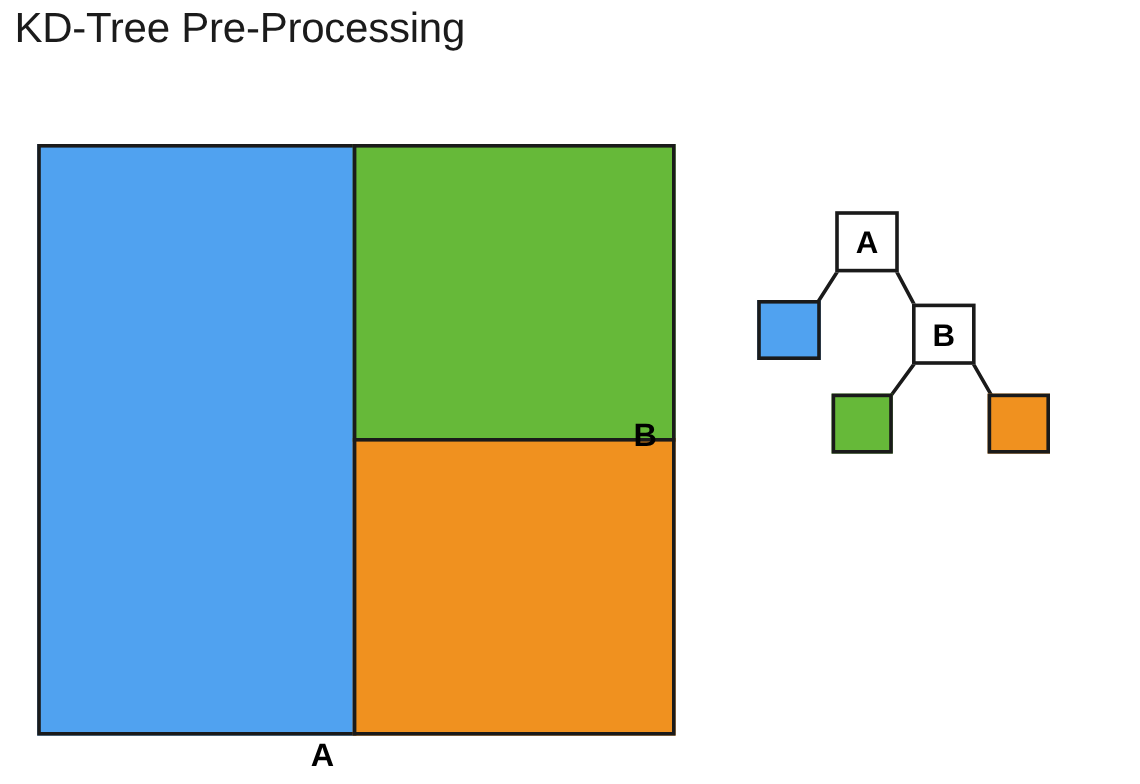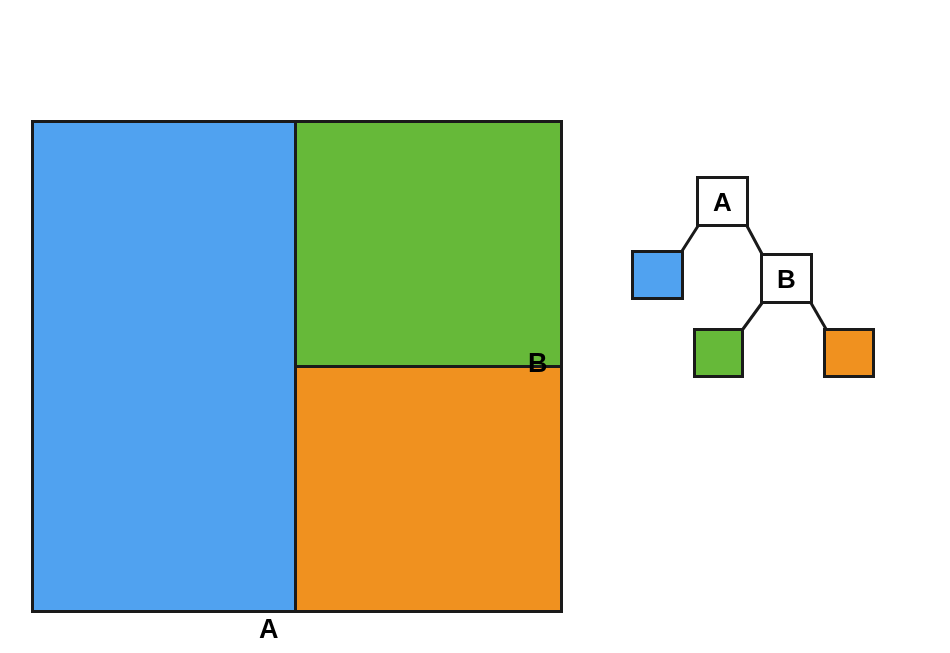--- a/index.html
+++ b/index.html
@@ -135,20 +135,21 @@
   #tree-leaf-blue   { left: 11px;  top: 85px;  width: 53px; height: 50px; }
   #tree-node-b      { left: 140px; top: 88px;  width: 53px; height: 51px; }
   #tree-leaf-green  { left: 73px;  top: 163px; width: 51px; height: 50px; }
   #tree-leaf-orange { left: 203px; top: 163px; width: 52px; height: 50px; }
 </style>
 </head>
 <body style="background: rgb(255, 255, 255);">
 
 <div id="slide" style="background: rgb(255, 255, 255);">
 
+  <div id="slide-title">KD-Tree Pre-Processing</div>
 
   <div id="partition-diagram">
     <div class="region" id="region-blue" style="background: rgb(80, 162, 240); border-color: rgb(26, 26, 26);"></div>
     <div class="region" id="region-green" style="background: rgb(102, 185, 57); border-color: rgb(26, 26, 26);"></div>
     <div class="region" id="region-orange" style="background: rgb(240, 145, 31); border-color: rgb(26, 26, 26);"></div>
   </div>
 
   <div class="split-label" id="label-a-axis">A</div>
 
   <div class="split-label" id="label-b-axis">B</div>

